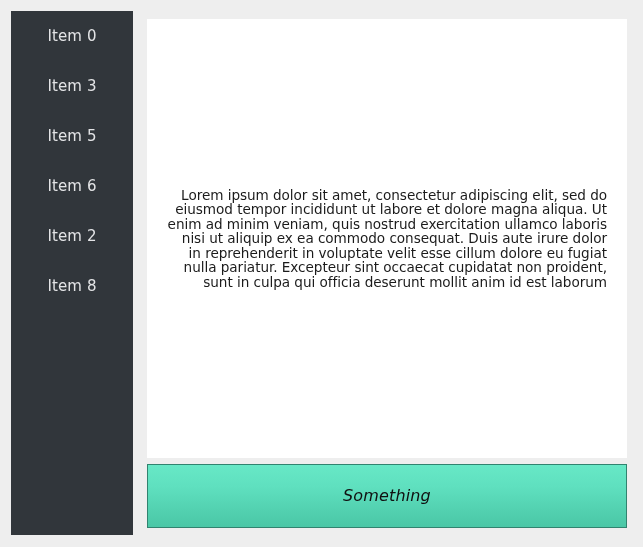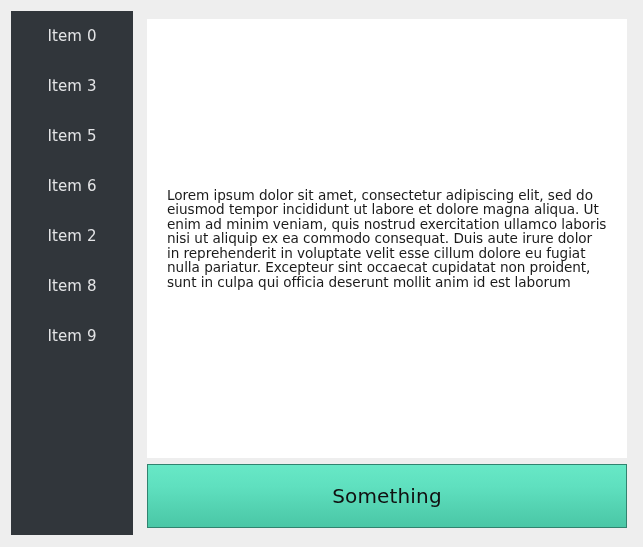--- a/index.html
+++ b/index.html
@@ -63,21 +63,21 @@
     background: #ffffff;
     display: flex;
     align-items: center;
     justify-content: center;
     box-sizing: border-box;
   }
   #content-paragraph {
     width: 440px;
     margin: 0;
     padding: 0;
-    text-align: left;
+    text-align: right;
     font-size: 13.6px;
     line-height: 14.4px;
     color: #1b1b1b;
     letter-spacing: -0.05px;
   }
 
   
   #something-button {
     position: absolute;
     left: 147px;
@@ -86,25 +86,26 @@
     height: 64px;
     box-sizing: border-box;
     border: 1px solid #31836f;
     background: linear-gradient(to bottom, #67e8c6 0%, #5fe0bf 35%, #51cfae 78%, #4ac7a6 100%);
     display: flex;
     align-items: center;
     justify-content: center;
     cursor: pointer;
   }
   #something-button-label {
-    font-size: 20px;
+    font-size: 16px;
     line-height: 1;
     color: #101010;
     user-select: none;
     letter-spacing: 0.15px;
+    font-style: italic;
   }
 </style>
 </head>
 <body>
 
 <div id="app-window">
 
   <div id="sidebar">
       <div class="sidebar-item">
         <span>Item 0</span>
@@ -117,23 +118,20 @@
       </div>
       <div class="sidebar-item">
         <span>Item 6</span>
       </div>
       <div class="sidebar-item">
         <span>Item 2</span>
       </div>
       <div class="sidebar-item">
         <span>Item 8</span>
       </div>
-      <div class="sidebar-item">
-        <span>Item 9</span>
-      </div>
     </div>
 
   <div id="content-panel">
     <p id="content-paragraph">Lorem ipsum dolor sit amet, consectetur adipiscing elit, sed do eiusmod tempor incididunt ut labore et dolore magna aliqua. Ut enim ad minim veniam, quis nostrud exercitation ullamco laboris nisi ut aliquip ex ea commodo consequat. Duis aute irure dolor in reprehenderit in voluptate velit esse cillum dolore eu fugiat nulla pariatur. Excepteur sint occaecat cupidatat non proident, sunt in culpa qui officia deserunt mollit anim id est laborum</p>
   </div>
 
   <div id="something-button">
     <span id="something-button-label">Something</span>
   </div>
 

